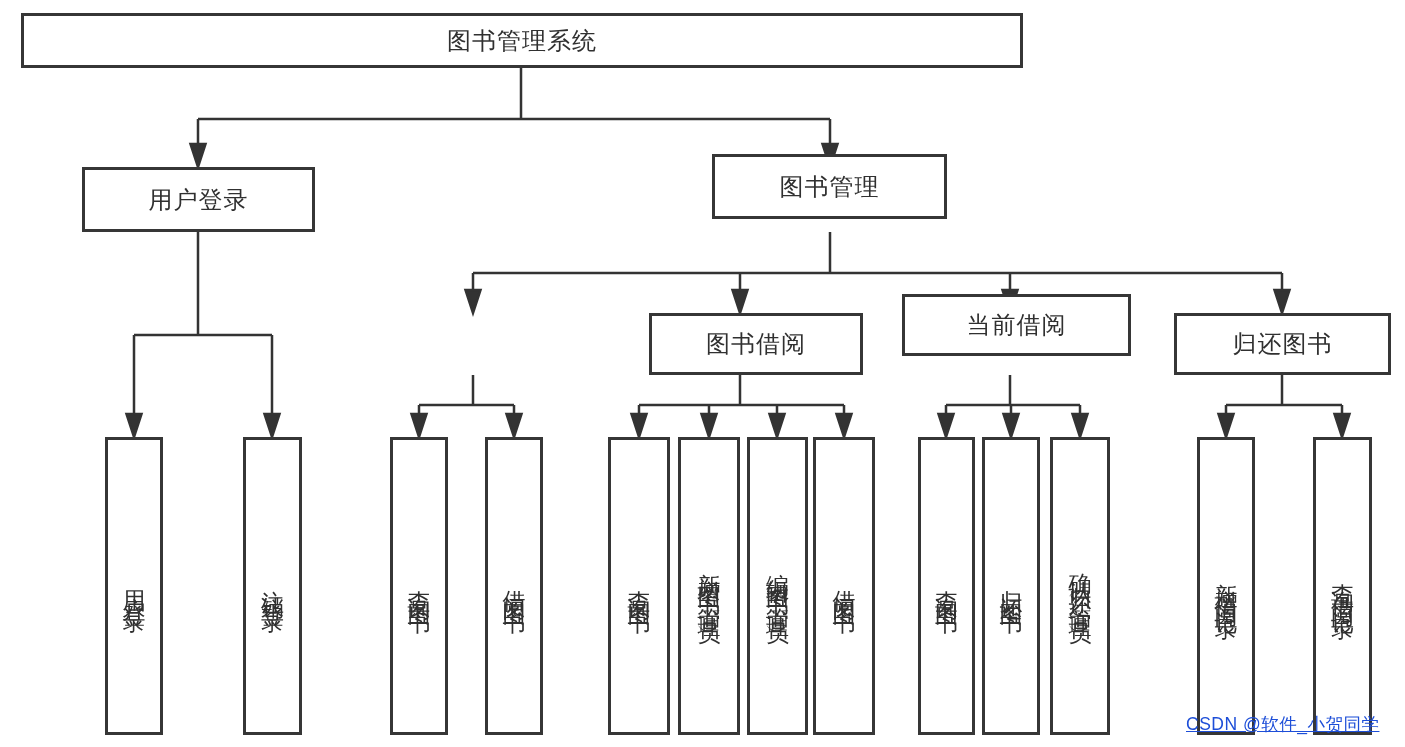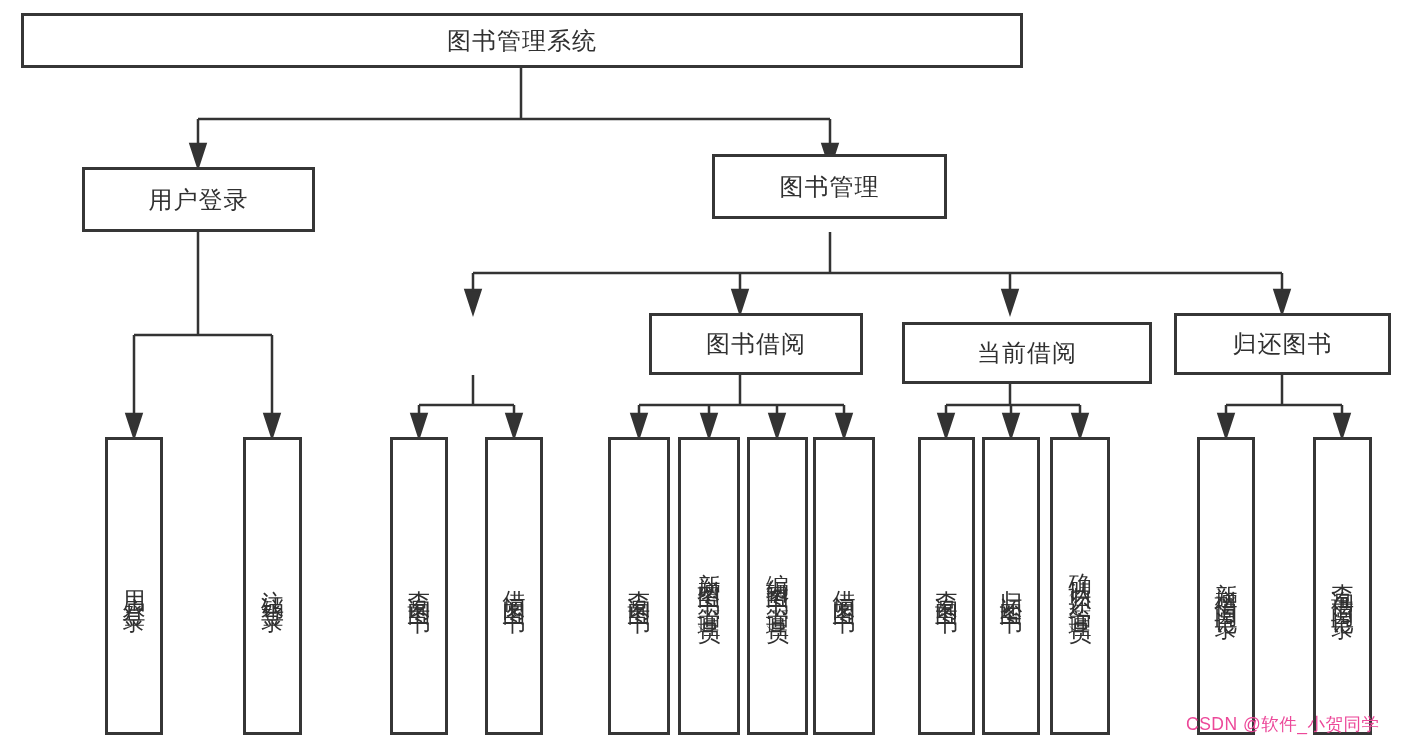--- a/index.html
+++ b/index.html
@@ -29,23 +29,24 @@
     text-orientation:mixed;
     font-size:23px;
     letter-spacing:7px;
     line-height:1;
   }
   .watermark {
     position:absolute;
     left:1186px; top:712px;
     font-size:17.5px;
     letter-spacing:0.5px;
-    color:#ec4899;
+    color:#1d4ed8;
     z-index:2;
     white-space:nowrap;
+    text-decoration:underline;
   }
 </style>
 </head>
 <body>
 
 <div class="stage">
 
   <svg class="connectors" width="1405" height="747" viewBox="0 0 1405 747">
     <g stroke="#333333" stroke-width="2.5" fill="#333333">
       <g>
@@ -98,21 +99,21 @@
   <div class="box h-box" style="left:82px;top:167px;width:233px;height:65px">
     <span>用户登录</span>
   </div>
   <div class="box h-box" style="left:712px;top:154px;width:235px;height:65px">
     <span>图书管理</span>
   </div>
 
   <div class="box h-box" style="left:649px;top:313px;width:214px;height:62px">
     <span>图书借阅</span>
   </div>
-  <div class="box h-box" style="left:902px;top:322px;width:250px;height:62px">
+  <div class="box h-box" style="left:902px;top:294px;width:229px;height:62px">
     <span>当前借阅</span>
   </div>
   <div class="box h-box" style="left:1174px;top:313px;width:217px;height:62px">
     <span>归还图书</span>
   </div>
 
   <div class="box v-box" style="left:105px;top:437px;width:58px;height:298px">
     <span>用户登录</span>
   </div>
   <div class="box v-box" style="left:243px;top:437px;width:59px;height:298px">

